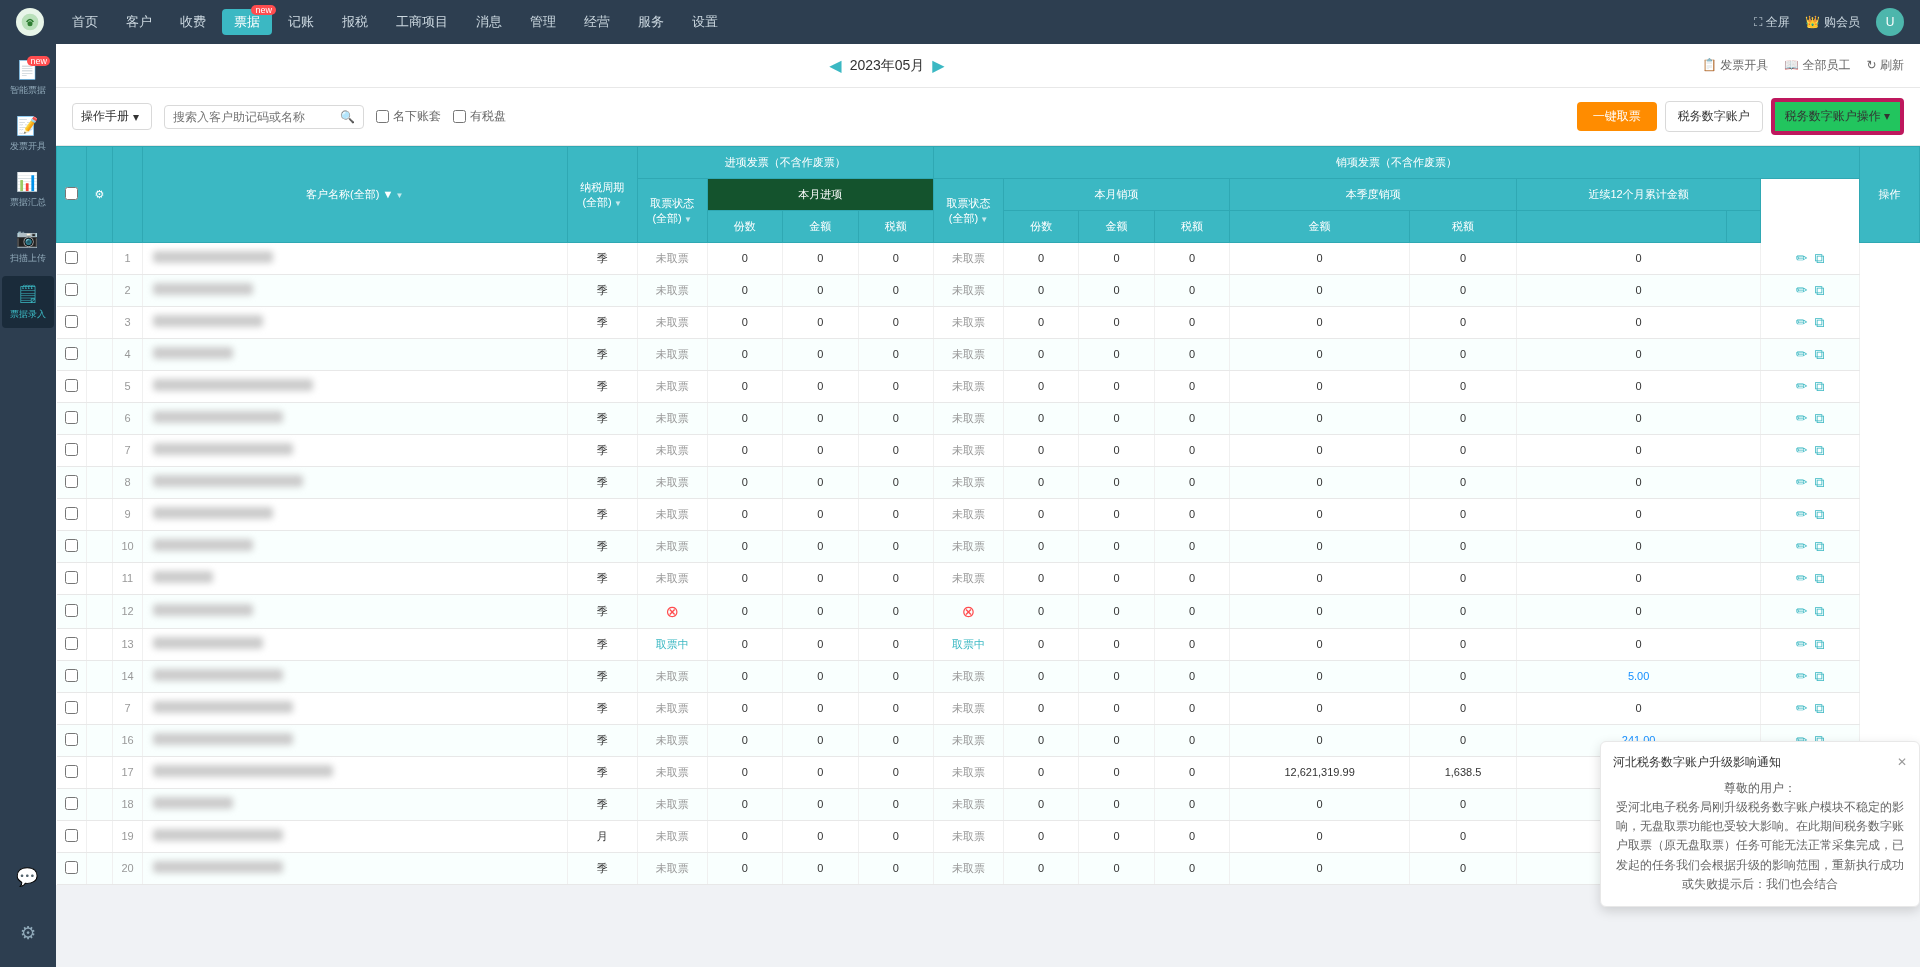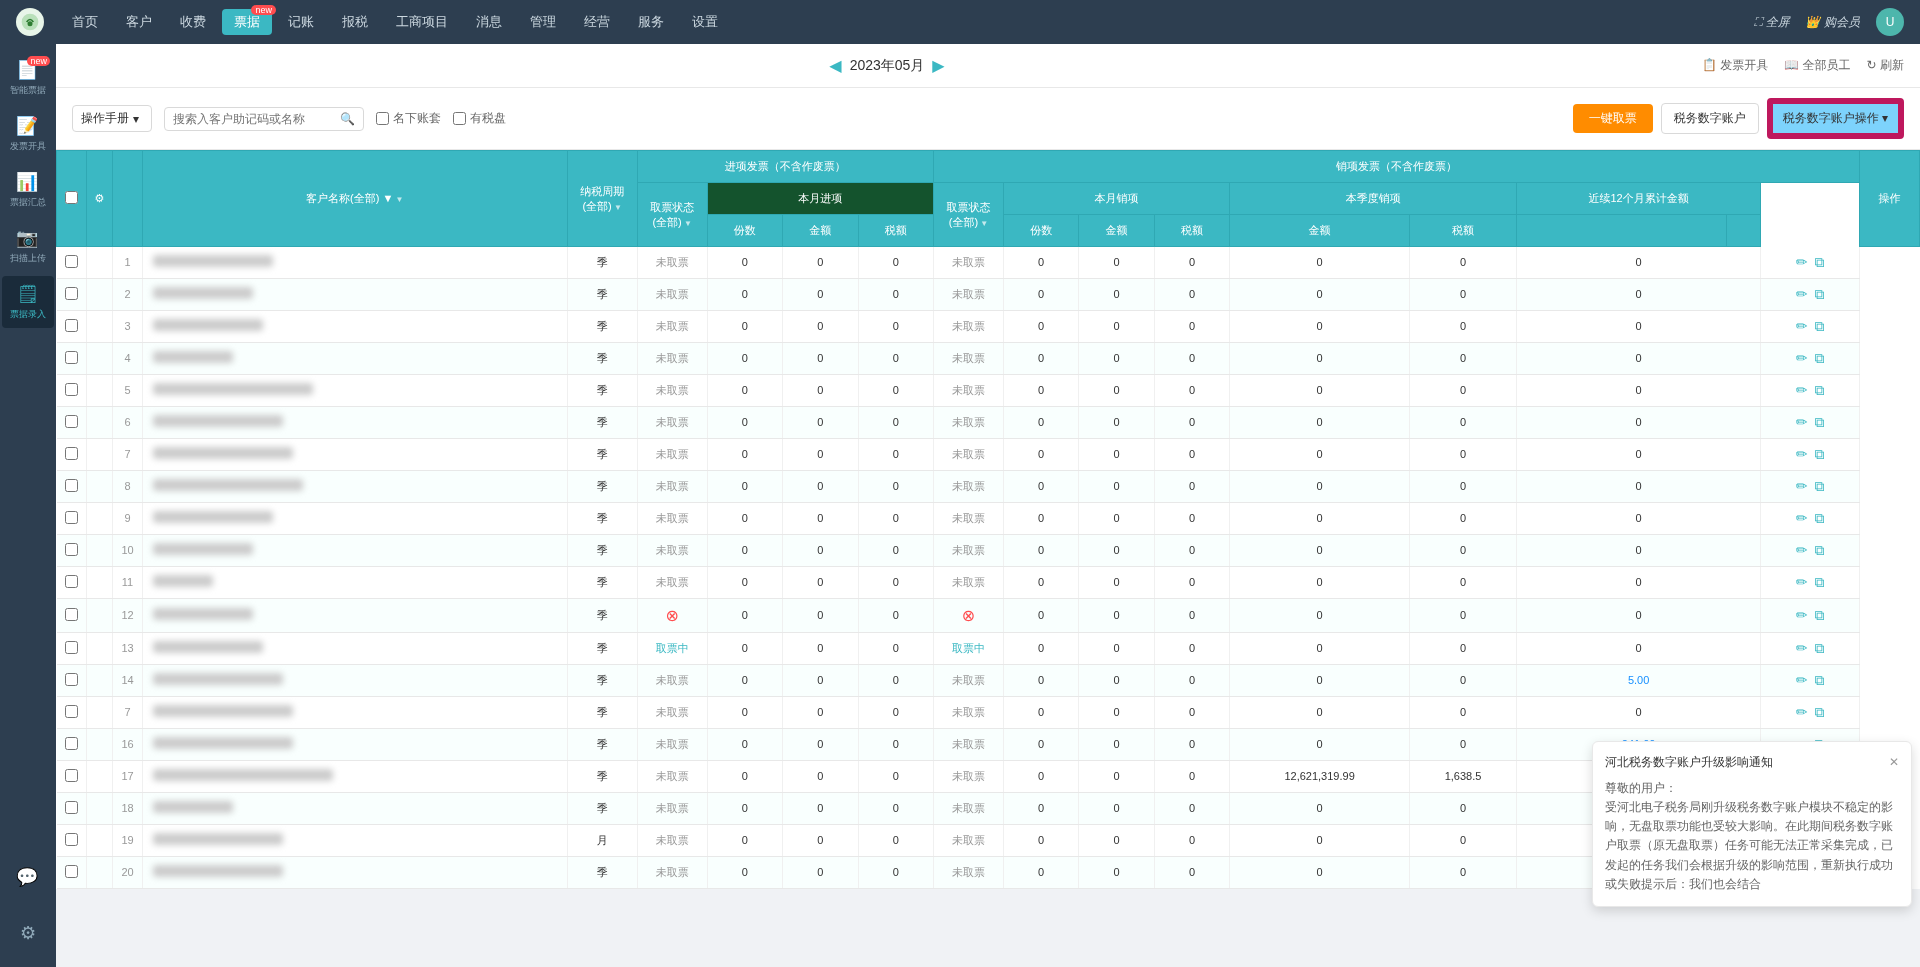--- a/index.html
+++ b/index.html
@@ -6,21 +6,21 @@
     body { font-family: "Microsoft YaHei", "PingFang SC", sans-serif; font-size: 12px; background: #f0f2f5; color: #333; width: 1920px; min-height: 967px; overflow-x: hidden; }
 
     
     .top-nav { background: #2d3e50; height: 44px; display: flex; align-items: center; padding: 0 16px; gap: 4px; }
     .top-nav .logo { width: 28px; height: 28px; background: #e8f5e9; border-radius: 50%; display: flex; align-items: center; justify-content: center; margin-right: 12px; }
     .top-nav .logo svg { width: 20px; height: 20px; }
     .nav-item { color: #ccd8e0; padding: 4px 12px; cursor: pointer; font-size: 13px; white-space: nowrap; }
     .nav-item.active { background: #3bb8c3; color: #fff; border-radius: 4px; position: relative; }
     .nav-badge { background: #ff4d4f; color: #fff; font-size: 9px; padding: 0 4px; border-radius: 8px; position: absolute; top: -4px; right: -4px; }
     .top-nav-right { margin-left: auto; display: flex; align-items: center; gap: 16px; color: #ccd8e0; font-size: 12px; }
-    .top-nav-right span { cursor: pointer; font-style: italic; }
+    .top-nav-right span { cursor: pointer; }
     .avatar { width: 28px; height: 28px; border-radius: 50%; background: #4db6ac; display: flex; align-items: center; justify-content: center; color: #fff; }
 
     
     .sidebar { position: fixed; left: 0; top: 44px; width: 56px; height: calc(967px - 44px); background: #2d3e50; display: flex; flex-direction: column; align-items: center; padding: 8px 0; gap: 4px; z-index: 100; }
     .sidebar-item { display: flex; flex-direction: column; align-items: center; justify-content: center; width: 52px; height: 52px; cursor: pointer; border-radius: 4px; color: #8fa8b8; font-size: 10px; gap: 3px; position: relative; }
     .sidebar-item.active { background: #1a2b3a; color: #3bb8c3; }
     .sidebar-icon { font-size: 18px; }
     .sidebar-badge { position: absolute; top: 4px; right: 4px; background: #ff4d4f; color: #fff; font-size: 9px; padding: 0 3px; border-radius: 6px; }
     .sidebar-bottom { margin-top: auto; display: flex; flex-direction: column; align-items: center; gap: 4px; }
 
@@ -32,21 +32,21 @@
 
     
     .toolbar { background: #fff; padding: 10px 16px; display: flex; align-items: center; gap: 12px; border-bottom: 1px solid #e8e8e8; }
     .select-box { border: 1px solid #d9d9d9; border-radius: 4px; padding: 4px 8px; font-size: 12px; display: flex; align-items: center; gap: 4px; cursor: pointer; background: #fff; min-width: 80px; }
     .search-box { border: 1px solid #d9d9d9; border-radius: 4px; padding: 4px 8px; font-size: 12px; display: flex; align-items: center; gap: 4px; width: 200px; }
     .search-box input { border: none; outline: none; font-size: 12px; width: 100%; }
     .checkbox-label { display: flex; align-items: center; gap: 4px; font-size: 12px; cursor: pointer; color: #666; }
     .toolbar-right { margin-left: auto; display: flex; align-items: center; gap: 8px; }
     .btn-primary { background: #ff8c00; color: #fff; border: none; border-radius: 4px; padding: 6px 16px; font-size: 12px; cursor: pointer; white-space: nowrap; }
     .btn-default { background: #fff; color: #333; border: 1px solid #d9d9d9; border-radius: 4px; padding: 6px 12px; font-size: 12px; cursor: pointer; white-space: nowrap; text-align: center; }
-    .btn-dropdown { background: #7dd3fc; color: #333; border: 6px solid #be185d; border-radius: 4px; padding: 6px 10px; font-size: 12px; cursor: pointer; }
+    .btn-dropdown { background: #22c55e; color: #333; border: 4px solid #be185d; border-radius: 4px; padding: 6px 10px; font-size: 12px; cursor: pointer; }
 
     
     .date-nav { display: flex; align-items: center; gap: 8px; margin-left: auto; }
     .date-arrow { cursor: pointer; color: #3bb8c3; font-size: 16px; }
     .date-text { font-size: 14px; font-weight: 500; }
 
     
     .table-container { overflow-x: auto; background: #fff; margin: 0; }
     table { width: 100%; border-collapse: collapse; font-size: 12px; }
     thead tr { background: #3bb8c3; color: #fff; }
@@ -56,24 +56,24 @@
     tbody td { padding: 7px 6px; text-align: center; border-bottom: 1px solid #e8e8e8; border-right: 1px solid #f0f0f0; font-size: 11px; color: #333; }
     tbody td.name-cell { text-align: left; padding-left: 10px; }
     .action-btn { color: #3bb8c3; cursor: pointer; font-size: 14px; margin: 0 2px; }
     .row-num { color: #999; }
     .checkbox-cell { width: 30px; }
     .tabs-left { display: flex; align-items: flex-end; }
     .header-right { display: flex; align-items: center; gap: 16px; font-size: 12px; color: #666; }
     .header-right span { cursor: pointer; }
 
     
-    .notification-popup { position: fixed; right: 8px; bottom: 60px; width: 320px; background: #fff; border: 1px solid #e8e8e8; border-radius: 6px; padding: 12px; box-shadow: 0 4px 12px rgba(0,0,0,0.15); z-index: 200; font-size: 12px; }
+    .notification-popup { position: fixed; right: 0; bottom: 60px; width: 320px; background: #fff; border: 1px solid #e8e8e8; border-radius: 6px; padding: 12px; box-shadow: 0 4px 12px rgba(0,0,0,0.15); z-index: 200; font-size: 12px; }
     .popup-header { display: flex; justify-content: space-between; align-items: center; margin-bottom: 8px; font-weight: 500; color: #333; }
     .popup-close { cursor: pointer; color: #999; }
-    .popup-content { color: #666; line-height: 1.6; }
+    .popup-content { color: #666; line-height: 1.6; text-align: center; }
     .tax-link { color: #ff8c00; font-size: 12px; cursor: pointer; margin-left: 16px; }
     
     th.sortable::after { content: ' ▼'; font-size: 8px; opacity: 0.7; }
     
     
     .top-content-bar { background: #fff; display: flex; align-items: center; padding: 0 16px; height: 44px; border-bottom: 1px solid #e8e8e8; }
   </style>
 </head>
 <body>
 

